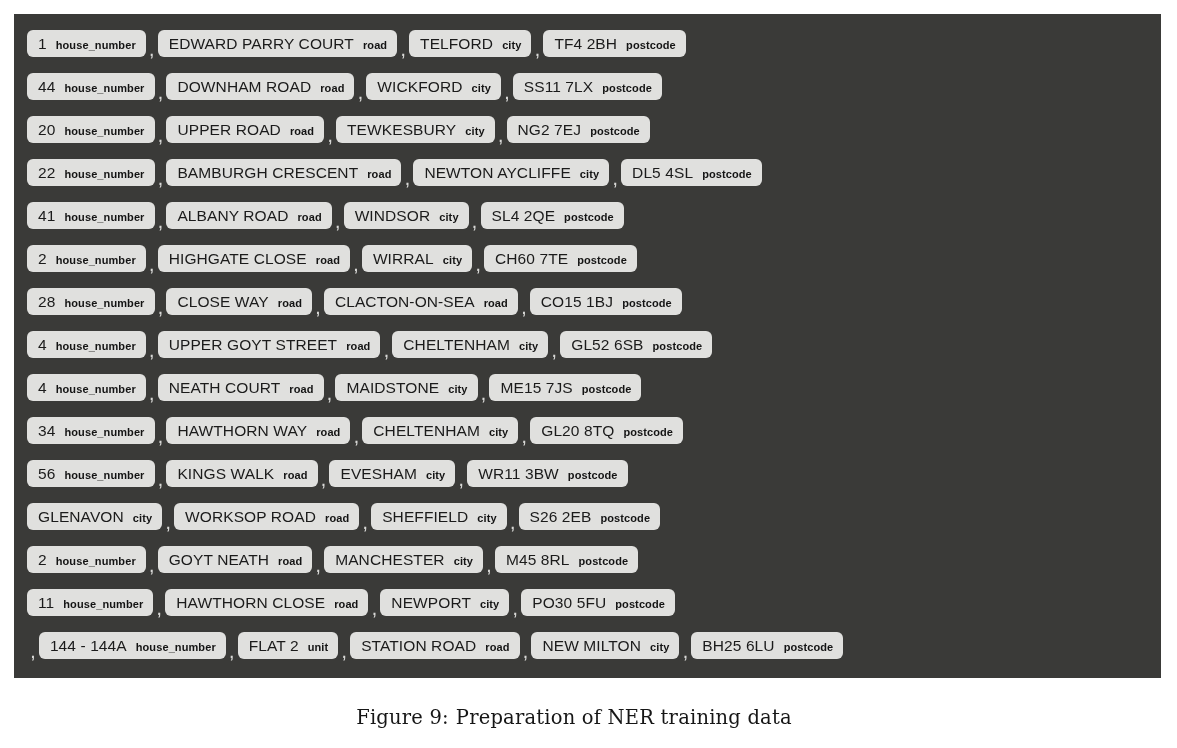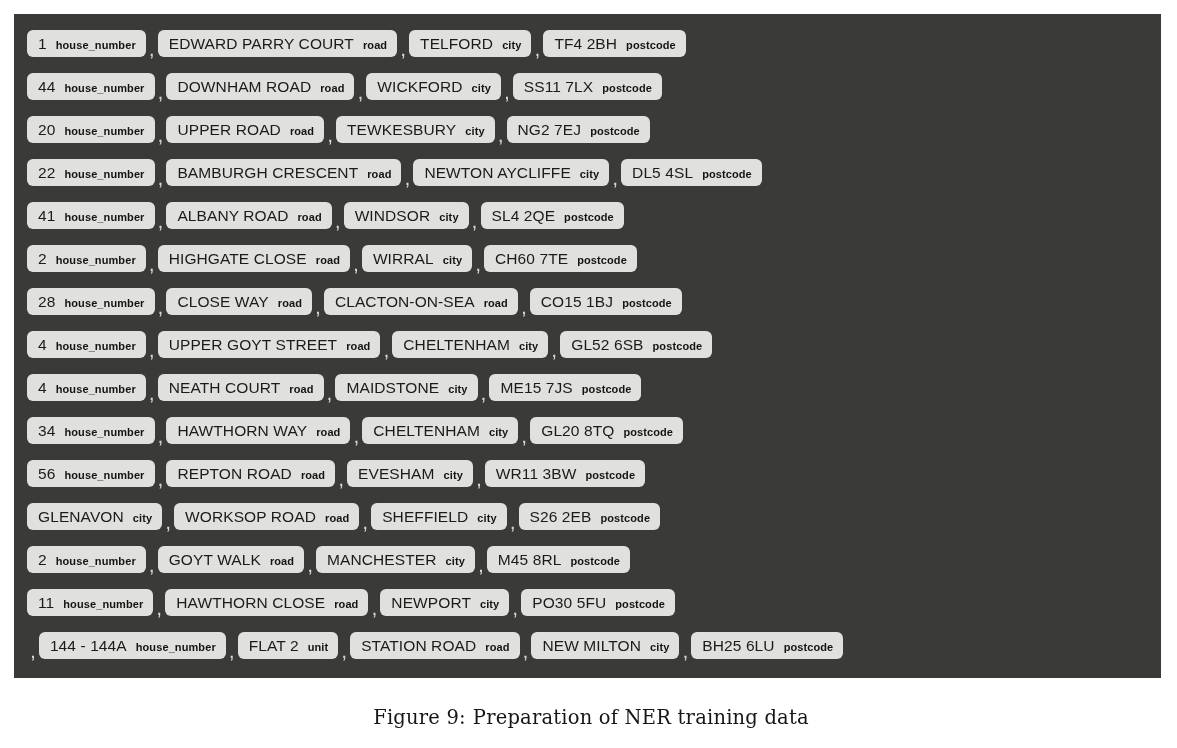--- a/index.html
+++ b/index.html
@@ -96,21 +96,20 @@
   .caption {
     position: absolute;
     left: 0;
     top: 706px;
     width: 1148px;
     text-align: center;
     font-family: "DejaVu Serif", "Liberation Serif", serif;
     font-size: 19.5px;
     color: #161616;
     letter-spacing: 0.2px;
-    padding-left: 17px;
   }
   .caption .cap-label { margin-right: 7px; }
 </style>
 </head>
 <body>
 
 <div class="figure">
 
   <div class="ner-panel">
     <div class="ner-rows">
@@ -324,21 +323,21 @@
             <span class="entity-label">postcode</span>
           </span>
         </div>
         <div class="ner-row">
           <span class="entity">
             <span class="entity-text">56</span>
             <span class="entity-label">house_number</span>
           </span>
           <span class="separator">,</span>
           <span class="entity">
-            <span class="entity-text">REPTON ROAD</span>
+            <span class="entity-text">KINGS WALK</span>
             <span class="entity-label">road</span>
           </span>
           <span class="separator">,</span>
           <span class="entity">
             <span class="entity-text">EVESHAM</span>
             <span class="entity-label">city</span>
           </span>
           <span class="separator">,</span>
           <span class="entity">
             <span class="entity-text">WR11 3BW</span>
@@ -366,21 +365,21 @@
             <span class="entity-label">postcode</span>
           </span>
         </div>
         <div class="ner-row">
           <span class="entity">
             <span class="entity-text">2</span>
             <span class="entity-label">house_number</span>
           </span>
           <span class="separator">,</span>
           <span class="entity">
-            <span class="entity-text">GOYT WALK</span>
+            <span class="entity-text">GOYT NEATH</span>
             <span class="entity-label">road</span>
           </span>
           <span class="separator">,</span>
           <span class="entity">
             <span class="entity-text">MANCHESTER</span>
             <span class="entity-label">city</span>
           </span>
           <span class="separator">,</span>
           <span class="entity">
             <span class="entity-text">M45 8RL</span>

